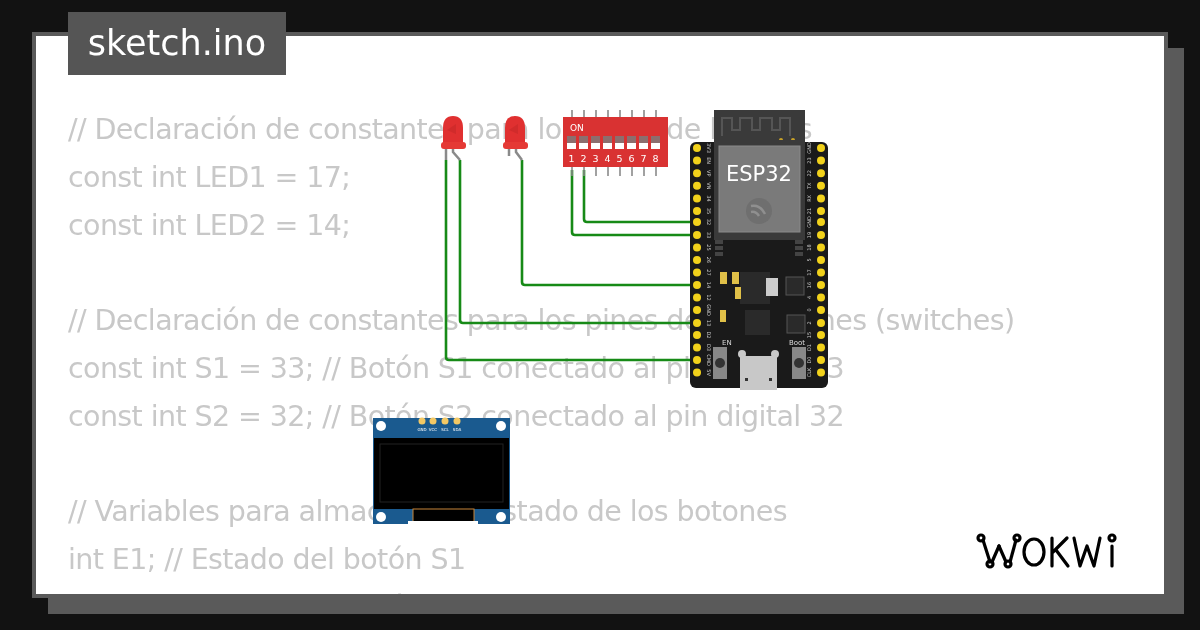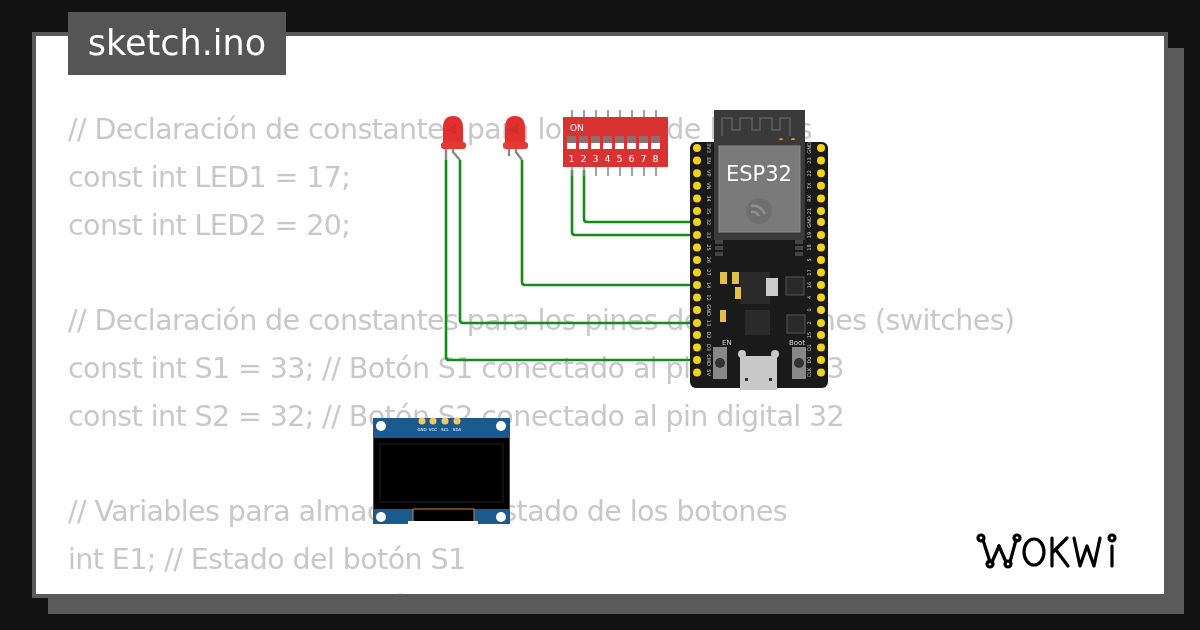--- a/index.html
+++ b/index.html
@@ -11,21 +11,21 @@
   .diagram{position:absolute;left:0;top:0;z-index:2;}
   .logo{position:absolute;left:976px;top:526px;z-index:3;}
 </style>
 </head>
 <body>
 
 <div class="shadow"></div>
 <div class="card">
   <pre class="code"><span>// Declaración de constantes para los pines de los leds</span>
 <span>const int LED1 = 17;</span>
-<span>const int LED2 = 20;</span>
+<span>const int LED2 = 14;</span>
 <span></span>
 <span>// Declaración de constantes para los pines de los botones (switches)</span>
 <span>const int S1 = 33; // Botón S1 conectado al pin digital 33</span>
 <span>const int S2 = 32; // Botón S2 conectado al pin digital 32</span>
 <span></span>
 <span>// Variables para almacenar el estado de los botones</span>
 <span>int E1; // Estado del botón S1</span>
 <span>int E2; // Estado del botón S2</span></pre>
 </div>
 <div class="tab">sketch.ino</div>

